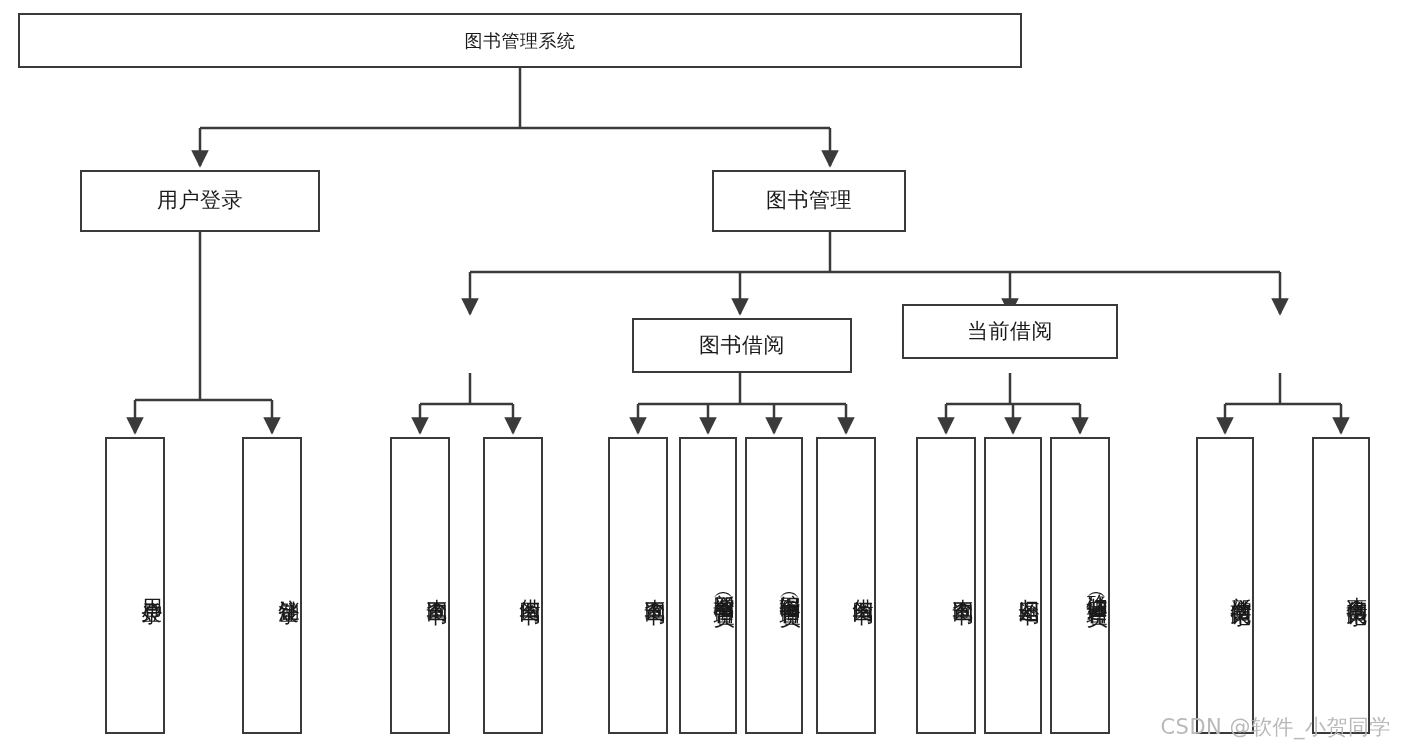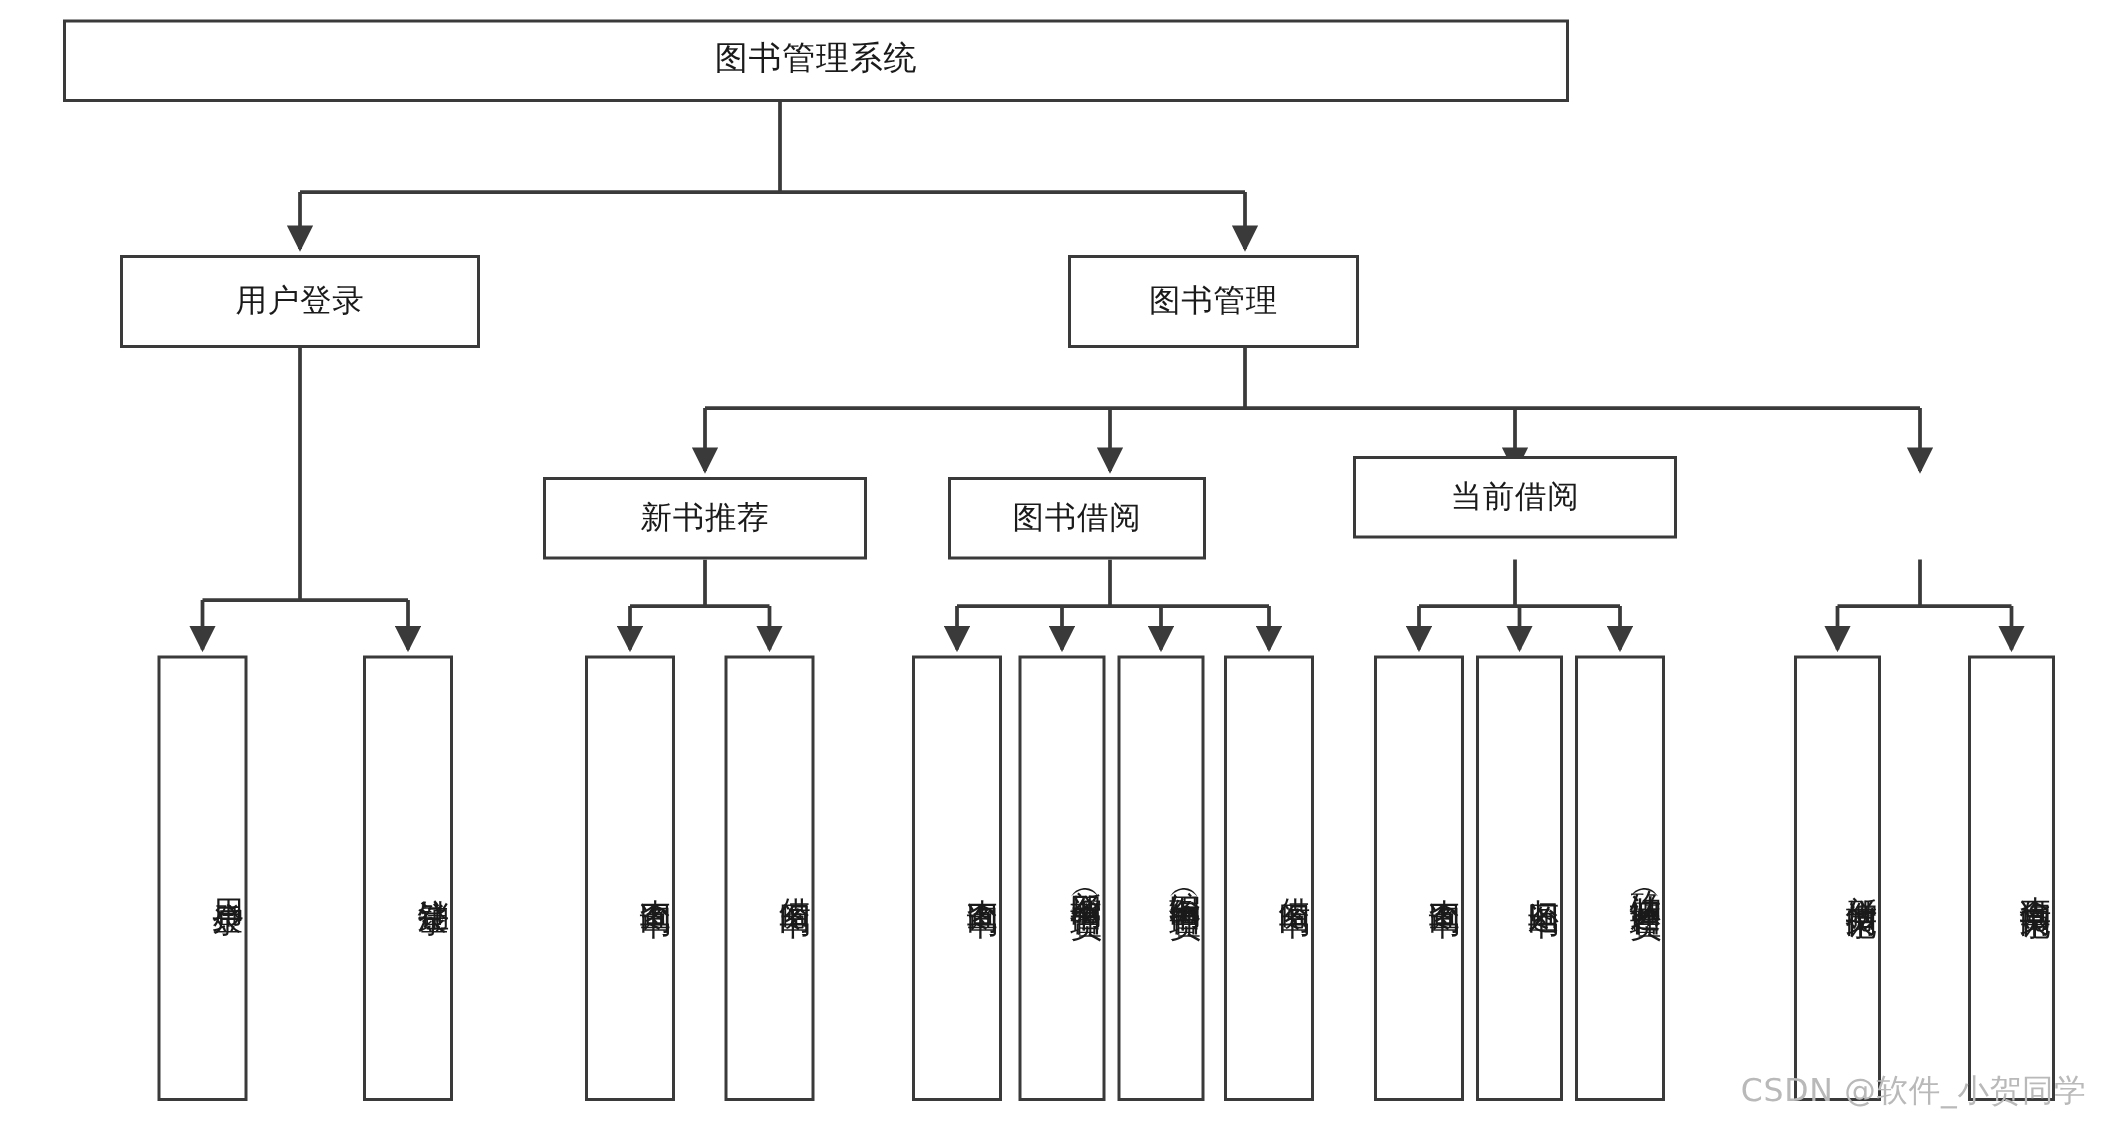--- a/index.html
+++ b/index.html
@@ -34,22 +34,21 @@
     align-items: center;
     justify-content: center;
     color: #1a1a1a;
   }
   .node-h {
     font-size: 21px;
     letter-spacing: 0.5px;
     line-height: 1.1;
   }
   .node-root {
-    font-size: 22px;
-    margin-left: 24px;
+    font-size: 18px;
   }
   .node-v {
     writing-mode: vertical-rl;
     text-orientation: upright;
     font-size: 21px;
     letter-spacing: 2px;
     line-height: 1.05;
     padding: 6px 0;
     align-items: flex-start;
     justify-content: center;
@@ -129,24 +128,21 @@
     <span>图书管理系统</span>
   </div>
 
   <div class="node node-h" style="left:80px; top:170px; width:240px; height:62px;">
     <span>用户登录</span>
   </div>
   <div class="node node-h" style="left:712px; top:170px; width:194px; height:62px;">
     <span>图书管理</span>
   </div>
 
-  <div class="node node-h" style="left:362px; top:318px; width:216px; height:55px;">
-    <span>新书推荐</span>
-  </div>
-  <div class="node node-h" style="left:632px; top:318px; width:172px; height:55px;">
+  <div class="node node-h" style="left:632px; top:318px; width:220px; height:55px;">
     <span>图书借阅</span>
   </div>
   <div class="node node-h" style="left:902px; top:304px; width:216px; height:55px;">
     <span>当前借阅</span>
   </div>
 
   <div class="node node-v" style="left:105px; top:437px; width:60px; height:297px;">
     <span class="vlabel">用户登录</span>
   </div>
   <div class="node node-v" style="left:242px; top:437px; width:60px; height:297px;">

